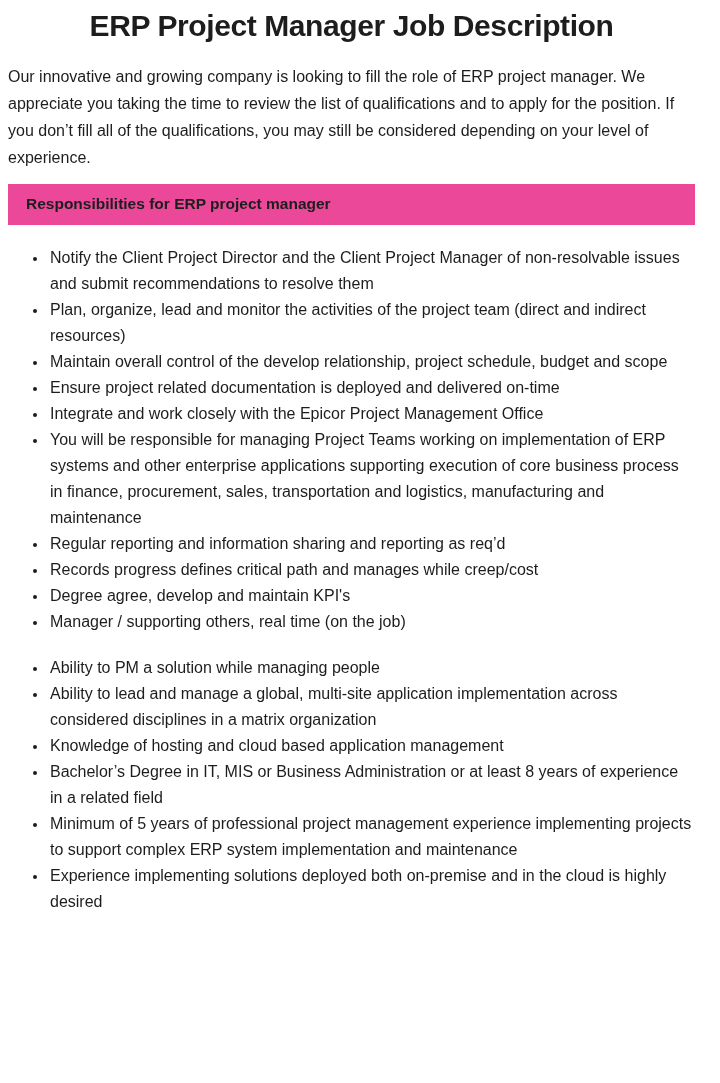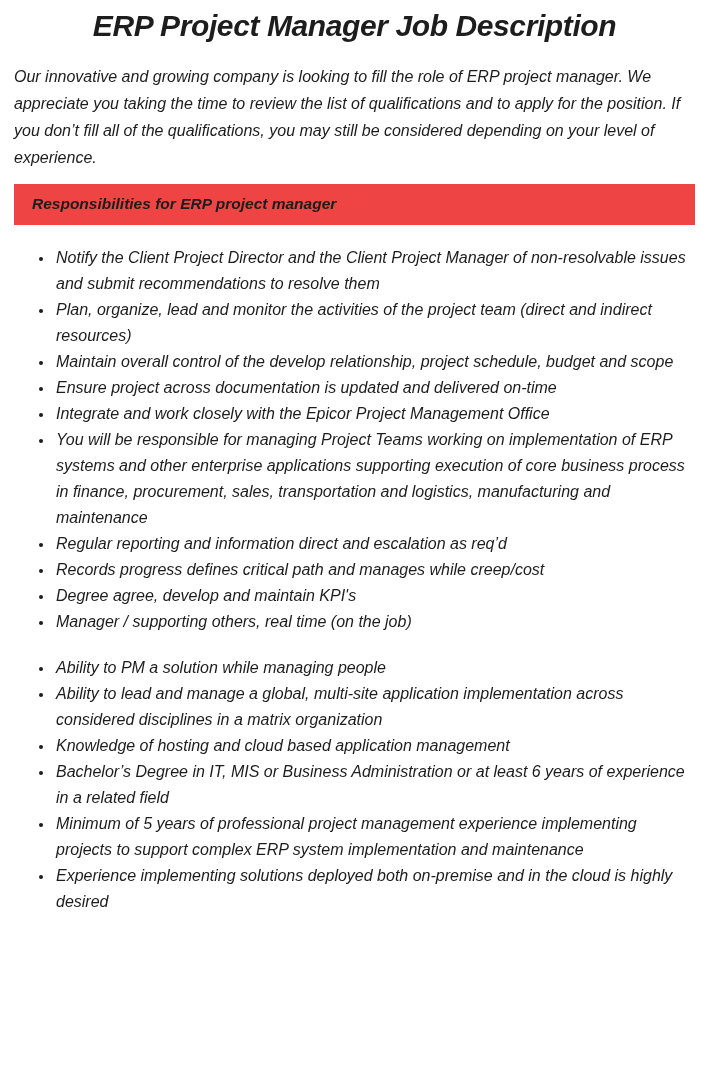--- a/index.html
+++ b/index.html
@@ -8,39 +8,38 @@
     background: #ffffff;
   }
   body {
     width: 720px;
     min-height: 1083px;
     font-family: "Liberation Sans", sans-serif;
     color: #1d1d1d;
     -webkit-font-smoothing: antialiased;
   }
   .page {
-    padding: 6px 25px 28px 14px;
+    padding: 6px 25px 28px 8px;
     box-sizing: border-box;
-    font-style: italic;
   }
   .doc-title {
     font-size: 30px;
     line-height: 35px;
     font-weight: 800;
     letter-spacing: -0.4px;
     text-align: center;
     margin: 2px 0 20px 0;
   }
   .intro {
     font-size: 16px;
     line-height: 27px;
     margin: 16px 0 13px 0;
   }
   .section-header {
-    background: #ef4444;
+    background: #ec4899;
     padding: 11px 18px 12px 18px;
     margin: 0;
   }
   .section-header h2 {
     font-size: 15.5px;
     line-height: 18px;
     font-weight: 700;
     margin: 0;
   }
   ul.bullet-list {
@@ -68,32 +67,32 @@
   <p class="intro">Our innovative and growing company is looking to fill the role of ERP project manager. We appreciate you taking the time to review the list of qualifications and to apply for the position. If you don’t fill all of the qualifications, you may still be considered depending on your level of experience.</p>
 
   <div class="section-header">
     <h2>Responsibilities for ERP project manager</h2>
   </div>
 
   <ul class="bullet-list">
     <li>Notify the Client Project Director and the Client Project Manager of non-resolvable issues and submit recommendations to resolve them</li>
     <li>Plan, organize, lead and monitor the activities of the project team (direct and indirect resources)</li>
     <li>Maintain overall control of the develop relationship, project schedule, budget and scope</li>
-    <li>Ensure project across documentation is updated and delivered on-time</li>
+    <li>Ensure project related documentation is deployed and delivered on-time</li>
     <li>Integrate and work closely with the Epicor Project Management Office</li>
     <li>You will be responsible for managing Project Teams working on implementation of ERP systems and other enterprise applications supporting execution of core business process in finance, procurement, sales, transportation and logistics, manufacturing and maintenance</li>
-    <li>Regular reporting and information direct and escalation as req’d</li>
+    <li>Regular reporting and information sharing and reporting as req’d</li>
     <li>Records progress defines critical path and manages while creep/cost</li>
     <li>Degree agree, develop and maintain KPI's</li>
     <li>Manager / supporting others, real time (on the job)</li>
   </ul>
 
 
   <ul class="bullet-list">
     <li>Ability to PM a solution while managing people</li>
     <li>Ability to lead and manage a global, multi-site application implementation across considered disciplines in a matrix organization</li>
     <li>Knowledge of hosting and cloud based application management</li>
-    <li>Bachelor’s Degree in IT, MIS or Business Administration or at least 6 years of experience in a related field</li>
+    <li>Bachelor’s Degree in IT, MIS or Business Administration or at least 8 years of experience in a related field</li>
     <li>Minimum of 5 years of professional project management experience implementing projects to support complex ERP system implementation and maintenance</li>
     <li>Experience implementing solutions deployed both on-premise and in the cloud is highly desired</li>
   </ul>
 
 </div>
 
 </body></html>

